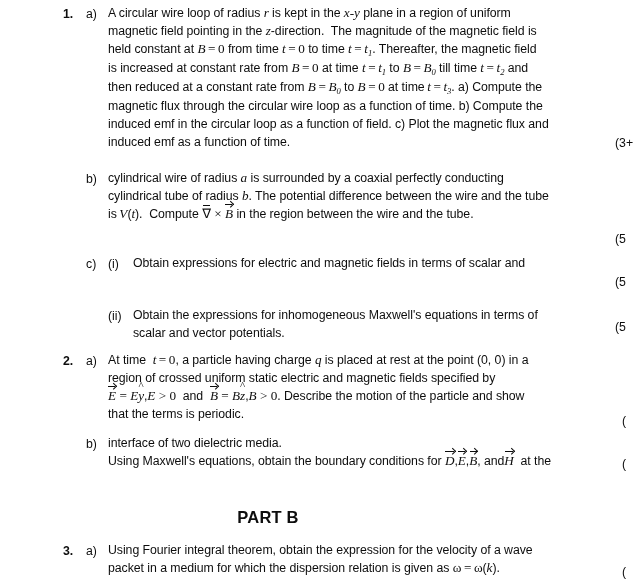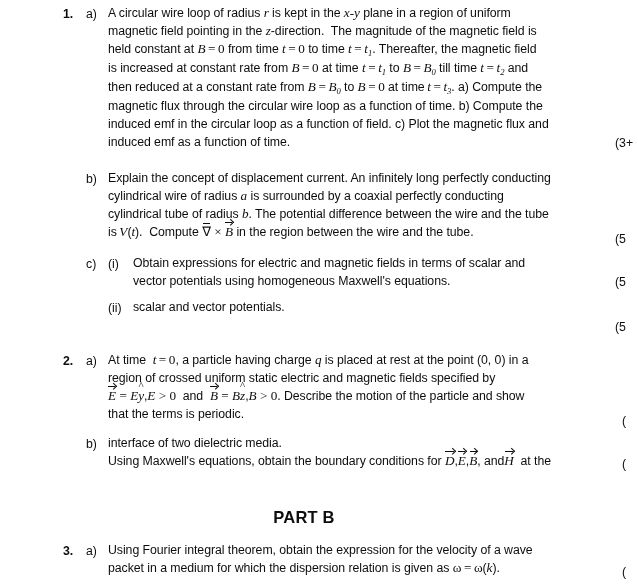--- a/index.html
+++ b/index.html
@@ -148,21 +148,20 @@
 
   
   .part-heading {
     position: absolute;
     left: 0;
     width: 536px;
     text-align: center;
     font-size: 16.5px;
     font-weight: bold;
     letter-spacing: 0.2px;
-    margin-left: 36px;
   }
 
   
   .marks {
     position: absolute;
     font-size: 12.3px;
     line-height: 21.4px;
     white-space: nowrap;
   }
 </style>
@@ -184,44 +183,43 @@
       <p>induced emf in the circular loop as a function of field. c) Plot the magnetic flux and</p>
       <p>induced emf as a function of time.</p>
     </div>
   </div>
   <div class="marks" style="left:615px; top:133px;">(3+</div>
 
   <div class="qblock" style="left:63px; top:169px;">
     <div class="qnum blank">1.</div>
     <div class="qpart">b)</div>
     <div class="qbody">
-      <p>Explain the concept of displacement current. An infinitely long perfectly conducting</p>
       <p>cylindrical wire of radius <span class="mi">a</span> is surrounded by a coaxial perfectly conducting</p>
       <p>cylindrical tube of radius <span class="mi">b</span>. The potential difference between the wire and the tube</p>
       <p>is<span class="mi"> V</span>(<span class="mi">t</span>).&nbsp; Compute <span class="nabla">∇</span> <span class="op">×</span> <span class="vec arrow">B</span> in the region between the wire and the tube.</p>
     </div>
   </div>
   <div class="marks" style="left:615px; top:229px;">(5</div>
 
   <div class="qblock" style="left:63px; top:254px;">
     <div class="qnum blank">1.</div>
     <div class="qpart">c)</div>
     <div class="qroman">(i)</div>
     <div class="qbody">
       <p>Obtain expressions for electric and magnetic fields in terms of scalar and</p>
-      <p>vector potentials using homogeneous Maxwell's equations.</p>
     </div>
   </div>
   <div class="marks" style="left:615px; top:272px;">(5</div>
 
-  <div class="qblock" style="left:63px; top:298px;justify-content:center;">
+  <div class="qblock" style="left:63px; top:306px;justify-content:center;">
     <div class="qnum blank">1.</div>
     <div class="qpart blank">c)</div>
     <div class="qroman">(ii)</div>
     <div class="qbody">
+      <p>Obtain the expressions for inhomogeneous Maxwell's equations in terms of</p>
       <p>scalar and vector potentials.</p>
     </div>
   </div>
   <div class="marks" style="left:615px; top:317px;">(5</div>
 
   <div class="qblock" style="left:63px; top:351px;">
     <div class="qnum">2.</div>
     <div class="qpart">a)</div>
     <div class="qbody">
       <p>At time&nbsp; <span class="mi">t</span><span class="op"> = </span><span class="mu">0</span>, a particle having charge <span class="mi">q</span> is placed at rest at the point (0, 0) in a</p>

